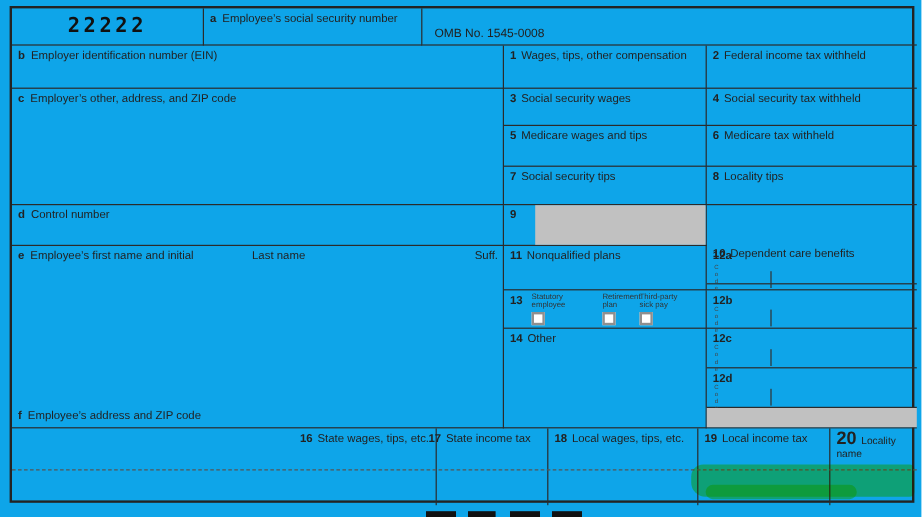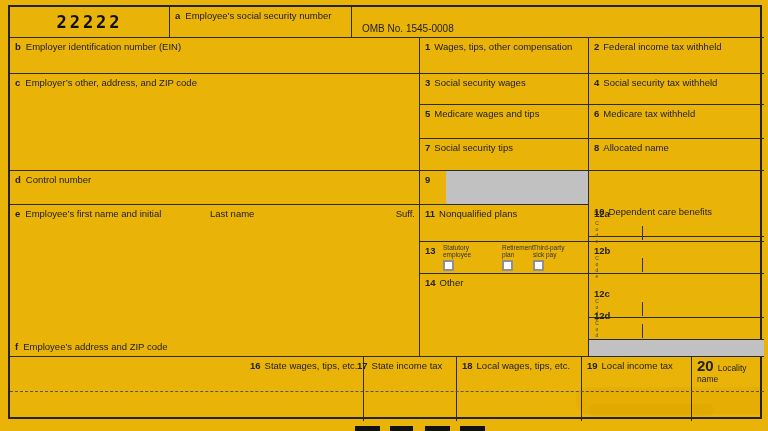--- a/index.html
+++ b/index.html
@@ -1,17 +1,17 @@
 <!DOCTYPE html>
 <html><head>
 <meta charset="utf-8">
 <style>
   html,body{margin:0;padding:0;background:#ffffff;}
   .page{
-    position:relative;width:768px;height:431px;background:#eab308;
+    position:relative;width:768px;height:431px;background:#0ea5e9;
     font-family:"Liberation Sans",sans-serif;color:#1e1e1e;overflow:hidden;
     -webkit-font-smoothing:antialiased;
   }
   .form{position:absolute;left:8px;top:5px;width:754px;height:414px;border:2px solid #232323;box-sizing:border-box;}
   .cell{position:absolute;box-sizing:border-box;font-size:9.5px;line-height:11px;color:#222;}
   .br{border-right:1px solid #2b2b2b;}
   .bb{border-bottom:1px solid #2b2b2b;}
   .lbl{position:absolute;top:3px;left:5px;right:3px;}
   .pfx{font-weight:bold;margin-right:5px;}
   .pfx2{font-weight:bold;margin-right:4px;}
@@ -120,37 +120,37 @@
     <div class="cell bb" style="left:579px;top:31px;width:175px;height:36px;">
       <div class="lbl"><span class="pfx2">2</span><span>Federal income tax withheld</span></div>
     </div>
     <div class="cell bb" style="left:579px;top:67px;width:175px;height:31px;">
       <div class="lbl"><span class="pfx2">4</span><span>Social security tax withheld</span></div>
     </div>
     <div class="cell bb" style="left:579px;top:98px;width:175px;height:34px;">
       <div class="lbl"><span class="pfx2">6</span><span>Medicare tax withheld</span></div>
     </div>
     <div class="cell bb" style="left:579px;top:132px;width:175px;height:32px;">
-      <div class="lbl"><span class="pfx2">8</span><span>Allocated name</span></div>
+      <div class="lbl"><span class="pfx2">8</span><span>Locality tips</span></div>
     </div>
     <div class="cell bb" style="left:579px;top:164px;width:175px;height:34px;margin-top:32px;">
       <div class="lbl"><span class="pfx2">10</span><span>Dependent care benefits</span></div>
     </div>
 
     <div class="cell bb" style="left:579px;top:198px;width:175px;height:37px;">
       <div class="lbl"><span class="pfx2">12a</span></div>
       <div class="code-vert">Code</div>
       <div class="amt-div"></div>
     </div>
     <div class="cell bb" style="left:579px;top:235px;width:175px;height:32px;">
       <div class="lbl"><span class="pfx2">12b</span></div>
       <div class="code-vert" style="top:13px;">Code</div>
       <div class="amt-div"></div>
     </div>
-    <div class="cell bb" style="left:579px;top:278px;width:175px;height:33px;">
+    <div class="cell bb" style="left:579px;top:267px;width:175px;height:33px;">
       <div class="lbl"><span class="pfx2">12c</span></div>
       <div class="code-vert" style="top:13px;">Code</div>
       <div class="amt-div"></div>
     </div>
     <div class="cell bb" style="left:579px;top:300px;width:175px;height:33px;">
       <div class="lbl"><span class="pfx2">12d</span></div>
       <div class="code-vert" style="top:13px;">Code</div>
       <div class="amt-div"></div>
     </div>
     <div class="cell bb" style="left:579px;top:333px;width:175px;height:17px;">

